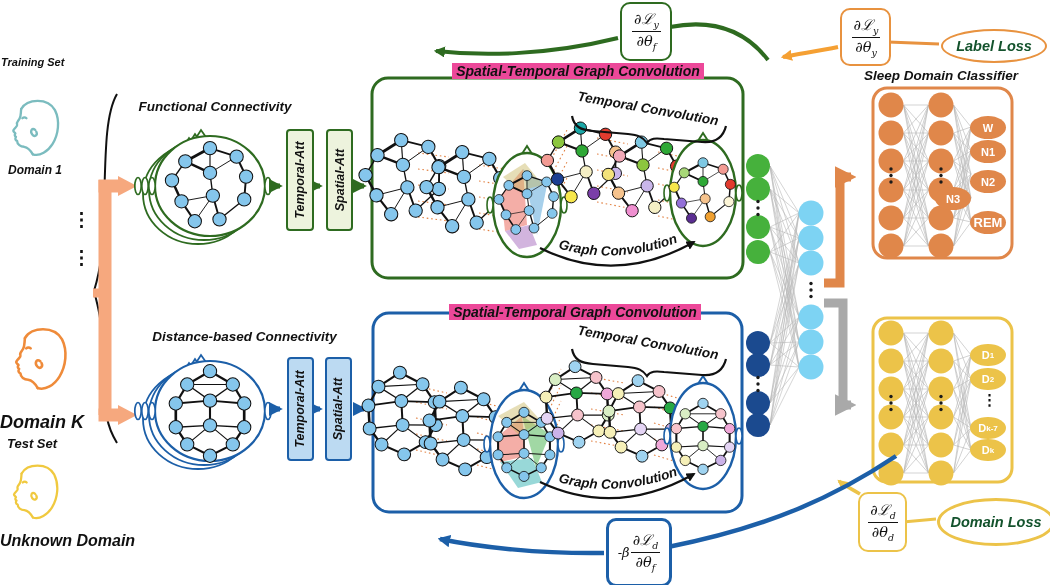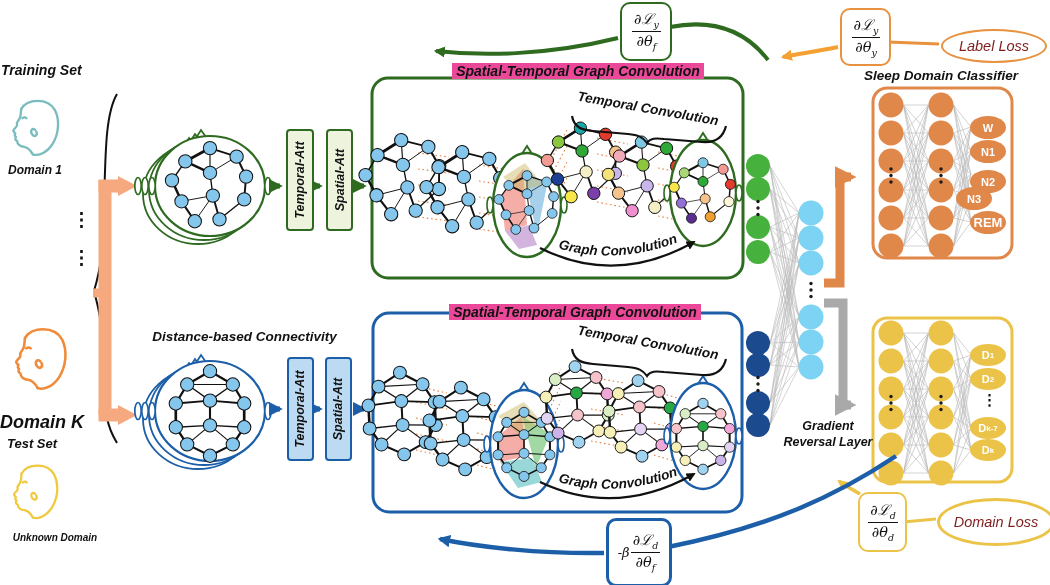--- a/index.html
+++ b/index.html
@@ -6,21 +6,21 @@
   .fig{position:relative;width:1050px;height:585px;background:#fff;
        font-family:"Liberation Sans",sans-serif;overflow:hidden}
   .fig svg{position:absolute;left:0;top:0}
   .lbl{position:absolute;font-weight:700;font-style:italic;color:#111;white-space:nowrap}
   .ctr{text-align:center}
   .rot{display:flex;align-items:center;justify-content:center;transform:rotate(-90deg)}
   .tilt{transform:rotate(10deg)}
   .bgw{background:#ec4899;padding:0 4px}
   .dots{position:absolute;font-weight:700;color:#111;font-style:normal;line-height:.85}
   .loss{position:absolute;border-radius:50%;background:#fff;display:flex;align-items:center;
-        justify-content:center;font-weight:400;font-style:italic;color:#7f1d1d}
+        justify-content:center;font-weight:700;font-style:italic;color:#14532d}
   .eqbox{position:absolute;background:#fff;display:flex;align-items:center;justify-content:center;
          font-family:"DejaVu Serif",serif;font-style:italic;color:#111;border-radius:10px}
   .frac{display:inline-flex;flex-direction:column;align-items:center;font-size:14.5px;line-height:1.25}
   .frac .num{border-bottom:1.5px solid #111;padding:0 2px}
   .eqbox sub{font-size:9.5px}
   .pre{font-size:13px;margin-right:1px}
   .pill{position:absolute;border-radius:50%;color:#fff;display:flex;align-items:center;
         justify-content:center;font-weight:700;font-size:11px}
   .pill sub{font-size:8px}
   .pill.sm{font-size:13px}
@@ -895,46 +895,43 @@
     <path d="M838,47 C818,51 798,54 783,57" stroke="#f5a033" stroke-width="4" marker-end="url(#mOr)"></path>
     <path d="M768,60 C742,26 706,20 670,27" stroke="#2e6b20" stroke-width="4"></path>
     <path d="M618,38 C545,56 480,56 436,51" stroke="#2e6b20" stroke-width="4" marker-end="url(#mGreen)"></path>
     <path d="M936,519 L903,522" stroke="#ecc349" stroke-width="3"></path>
     <path d="M860,494 C850,488 845,486 839,481" stroke="#ecc349" stroke-width="3.5" marker-end="url(#mYel)"></path>
     <path d="M896,456 C836,496 770,527 668,547" stroke="#1c5fa8" stroke-width="4.5"></path>
     <path d="M604,553 C540,554 478,547 440,539" stroke="#1c5fa8" stroke-width="4.5" marker-end="url(#mBlue)"></path>
   </g>
 </svg>
 
-<div class="lbl" style="left:1px;top:62px;font-size:14px">Training Set</div>
+<div class="lbl" style="left:1px;top:56px;font-size:11px">Training Set</div>
 <div class="lbl ctr" style="left:0;top:163px;width:70px;font-size:12px">Domain 1</div>
 <div class="dots" style="left:72px;top:212px;font-size:19px">⋮</div>
 <div class="dots" style="left:72px;top:250px;font-size:19px">⋮</div>
 <div class="lbl ctr" style="left:0;top:412px;width:66px;font-size:18px">Domain K</div>
 <div class="lbl" style="left:7px;top:436px;font-size:13px">Test Set</div>
-<div class="lbl ctr" style="left:0;top:532px;width:110px;font-size:10px">Unknown Domain</div>
-
+<div class="lbl ctr" style="left:0;top:532px;width:110px;font-size:16px">Unknown Domain</div>
+
+<div class="lbl ctr" style="left:115px;top:99px;width:200px;font-size:13.5px">Functional Connectivity</div>
 <div class="lbl ctr" style="left:123px;top:329px;width:243px;font-size:13.5px">Distance-based Connectivity</div>
 
 <div class="lbl rot" style="left:250px;top:167px;width:100px;height:26px;font-size:12.5px">Temporal-Att</div>
 <div class="lbl rot" style="left:290px;top:167px;width:100px;height:26px;font-size:12.5px">Spatial-Att</div>
 <div class="lbl rot" style="left:250px;top:396px;width:100px;height:26px;font-size:12.5px">Temporal-Att</div>
 <div class="lbl rot" style="left:288px;top:396px;width:100px;height:26px;font-size:12.5px">Spatial-Att</div>
 
 <div class="lbl ctr" style="left:430px;top:63px;width:296px;font-size:14px"><span class="bgw">Spatial-Temporal Graph Convolution</span></div>
 <div class="lbl ctr" style="left:427px;top:304px;width:296px;font-size:14px"><span class="bgw">Spatial-Temporal Graph Convolution</span></div>
 <div class="lbl ctr tilt" style="left:570px;top:101px;width:156px;font-size:13.5px">Temporal Convolution</div>
 <div class="lbl ctr tilt" style="left:570px;top:335px;width:156px;font-size:13.5px">Temporal Convolution</div>
 
 <div class="lbl ctr" style="left:855px;top:68px;width:172px;font-size:13.5px">Sleep Domain Classifier</div>
 
-<div class="lbl ctr" style="left:764px;top:419px;width:128px;font-size:12.5px">
-  <span class="grlline">Gradient</span>
-  <span class="grlline">Reversal Layer</span>
-</div>
 
 <div class="loss" style="left:941px;top:29px;width:102px;height:30px;border:2.5px solid #e8923f;font-size:14.5px">Label Loss</div>
 <div class="loss" style="left:937px;top:498px;width:112px;height:42px;border:3px solid #ecc349;font-size:14.5px">Domain Loss</div>
 
 <div class="eqbox" style="left:620px;top:2px;width:48px;height:55px;border:2.5px solid #2e6b20">
   <span class="pre"></span>
   <span class="frac">
         <span class="num"><span>∂ℒ</span><sub>y</sub></span>
   <span class="den"><span>∂θ</span><sub>f</sub></span>
       </span>
@@ -957,21 +954,21 @@
   <span class="pre"></span>
   <span class="frac">
         <span class="num"><span>∂ℒ</span><sub>d</sub></span>
   <span class="den"><span>∂θ</span><sub>d</sub></span>
       </span>
 </div>
 
 <div class="pill sp" style="left:970px;top:116px;width:36px;height:23px">W</div>
 <div class="pill sp" style="left:970px;top:140px;width:36px;height:23px">N1</div>
 <div class="pill sp" style="left:970px;top:170px;width:36px;height:23px">N2</div>
-<div class="pill sp" style="left:956px;top:187px;width:36px;height:23px">N3</div>
+<div class="pill sp" style="left:935px;top:187px;width:36px;height:23px">N3</div>
 <div class="pill sp sm" style="left:970px;top:211px;width:36px;height:23px">REM</div>
 
 <div class="pill dp" style="left:970px;top:344px;width:36px;height:22px">
       <span>D</span>
       <sub>1</sub>
     </div>
 <div class="pill dp" style="left:970px;top:368px;width:36px;height:22px">
       <span>D</span>
       <sub>2</sub>
     </div>

